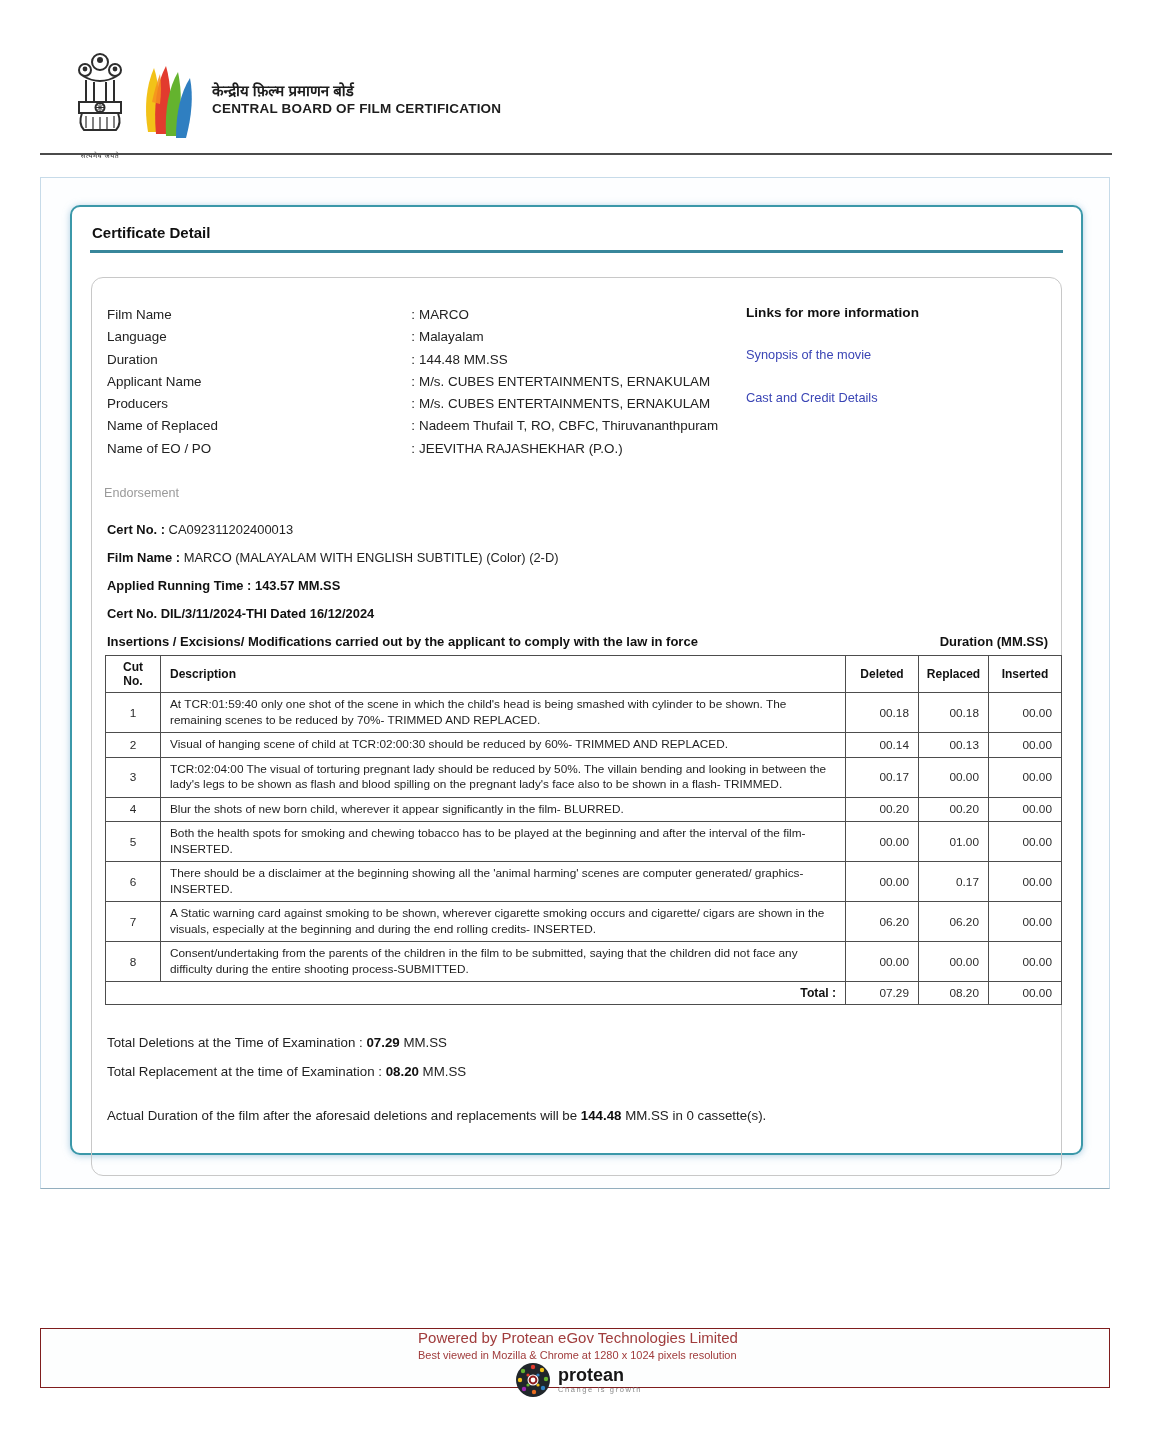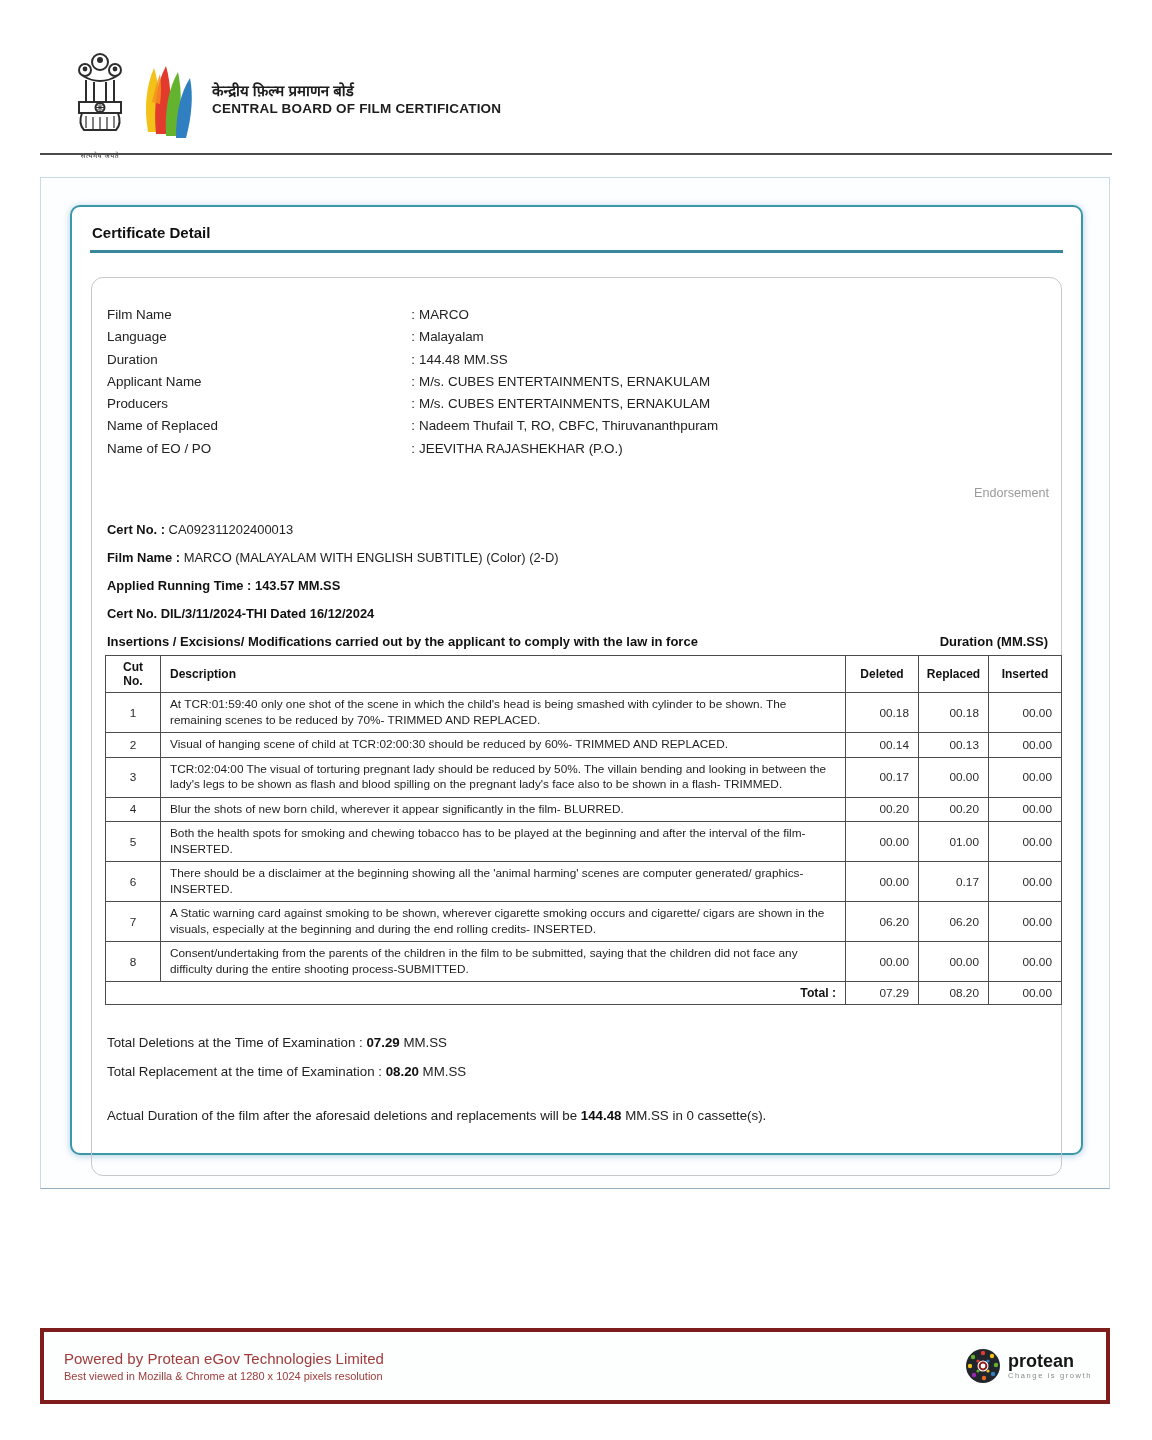--- a/index.html
+++ b/index.html
@@ -38,21 +38,21 @@
   .f-row{display:flex;font-size:13.4px;line-height:22.3px;color:#222;}
   .f-label{width:300px;flex:0 0 300px;}
   .f-colon{width:12px;flex:0 0 12px;text-align:center;}
   .f-value{white-space:nowrap;}
   .links-col{position:absolute;left:654px;top:27px;width:300px;}
   .links-title{font-size:13.6px;font-weight:bold;color:#111;}
   .link{display:block;font-size:12.8px;color:#3a45b5;text-decoration:none;cursor:pointer;}
   .link.l1{margin-top:27px;}
   .link.l2{margin-top:28px;}
   
-  .endorsement{text-align:right;color:#9a9a9a;font-size:12.6px;margin:26px 0 0;}
+  .endorsement{text-align:left;color:#9a9a9a;font-size:12.6px;margin:26px 0 0;}
   .file-lines{margin:22px 0 0 3px;}
   .file-line{font-size:12.9px;margin:0 0 13px;color:#1f1f1f;}
   .file-line b{color:#111;}
   
   .caption-row{display:flex;justify-content:space-between;margin:7px 1px 6px 3px;font-size:13px;font-weight:bold;color:#111;}
   table.cuts{border-collapse:collapse;width:957px;margin-left:1px;border:1.5px solid #454545;}
   table.cuts th,table.cuts td{border:1px solid #4d4d4d;}
   table.cuts th{font-size:12px;font-weight:bold;color:#111;padding:4px 6px;text-align:center;}
   table.cuts th.h-desc{text-align:left;padding-left:9px;}
   .c-no{width:50px;text-align:center;font-size:11.8px;padding:4px 2px;}
@@ -60,23 +60,23 @@
   .c-num{width:58px;text-align:right;font-size:11.8px;padding:4px 9px 4px 2px;}
   .col-del{width:60px;}.col-rep{width:56px;}.col-ins{width:60px;}
   .total-label{text-align:right;font-weight:bold;font-size:12.2px;padding:4px 9px;color:#111;}
   
   .summary{margin:30px 0 0 3px;}
   .sum-line{font-size:13.3px;margin:0 0 14px;color:#222;}
   .sum-line b{color:#0f0f0f;}
   .sum-line.actual{margin-top:29px;}
   
   .site-footer{
-    position:absolute;top:1328px;left:40px;width:1070px;height:76px;box-sizing:border-box;
-    border:4px solid #7f1d1d;background:#fdfefe;
-    display:flex;justify-content:space-between;align-items:center;padding:0 14px 0 20px;
+    position:absolute;top:1328px;left:40px;width:1070px;height:60px;box-sizing:border-box;
+    border:1px solid #7f1d1d;background:#fdfefe;
+    display:flex;justify-content:space-between;align-items:center;padding:0 14px 0 20px;flex-direction:column;
   }
   .powered{font-size:15px;color:#a03c3c;}
   .best-viewed{font-size:11px;color:#a03c3c;margin-top:3px;}
   .protean{display:flex;align-items:center;}
   .protean-text{margin-left:6px;}
   .protean-word{font-size:18px;font-weight:bold;color:#151515;line-height:18px;}
   .protean-tag{font-size:7.5px;color:#8a8a8a;letter-spacing:1.6px;margin-top:1px;}
 </style>
 </head>
 <body>
@@ -166,20 +166,25 @@
     <span class="f-value">Nadeem Thufail T, RO, CBFC, Thiruvananthpuram</span>
   </div>
 
   <div class="f-row">
     <span class="f-label">Name of EO / PO</span>
     <span class="f-colon">:</span>
     <span class="f-value">JEEVITHA RAJASHEKHAR (P.O.)</span>
   </div>
 </div>
 
+        <div class="links-col">
+          <div class="links-title">Links for more information</div>
+          <a class="link l1">Synopsis of the movie</a>
+          <a class="link l2">Cast and Credit Details</a>
+        </div>
 
         <div class="endorsement">Endorsement</div>
 
         <div class="file-lines">
           <p class="file-line"><b>Cert No. :</b> <span>CA092311202400013</span></p>
           <p class="file-line"><b>Film Name :</b> <span>MARCO (MALAYALAM WITH ENGLISH SUBTITLE) (Color) (2-D)</span></p>
           <p class="file-line"><b>Applied Running Time : 143.57 MM.SS</b></p>
           <p class="file-line"><b>Cert No. DIL/3/11/2024-THI Dated 16/12/2024</b></p>
         </div>
 

